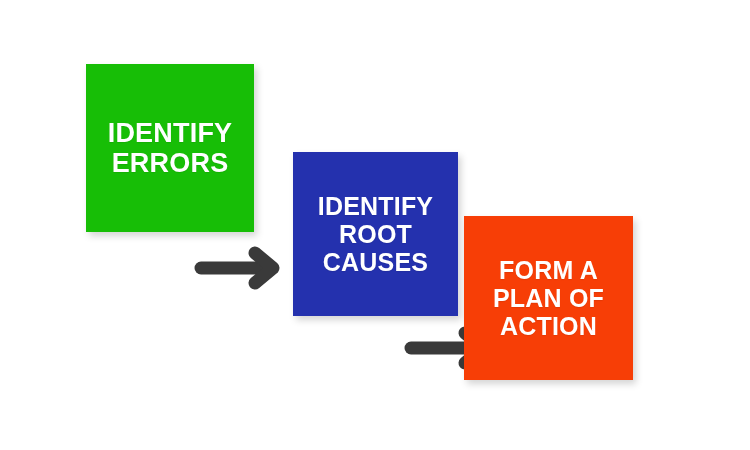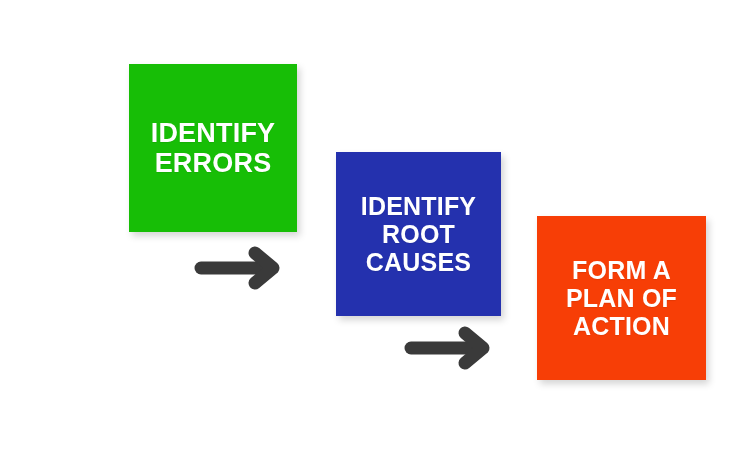--- a/index.html
+++ b/index.html
@@ -23,21 +23,20 @@
 
   
   .step-box {
     position: absolute;
     display: flex;
     align-items: center;
     justify-content: center;
     box-sizing: border-box;
     box-shadow: 3px 4px 7px rgba(0, 0, 0, 0.17);
     padding: 4px 6px;
-    margin-left: 43px;
   }
 
   .step-label {
     color: #ffffff;
     font-family: "Liberation Sans", sans-serif;
     font-weight: bold;
     text-transform: uppercase;
     text-align: center;
     letter-spacing: 0.2px;
     line-height: 1.12;
@@ -60,21 +59,21 @@
     left: 293px;
     top: 152px;
     width: 165px;
     height: 164px;
   }
   #step-identify-root-causes .step-label {
     font-size: 25px;
   }
 
   #step-form-plan-of-action {
-    left: 494px;
+    left: 464px;
     top: 216px;
     width: 169px;
     height: 164px;
     justify-content: center;
   }
   #step-form-plan-of-action .step-label {
     font-size: 25px;
   }
 
   

